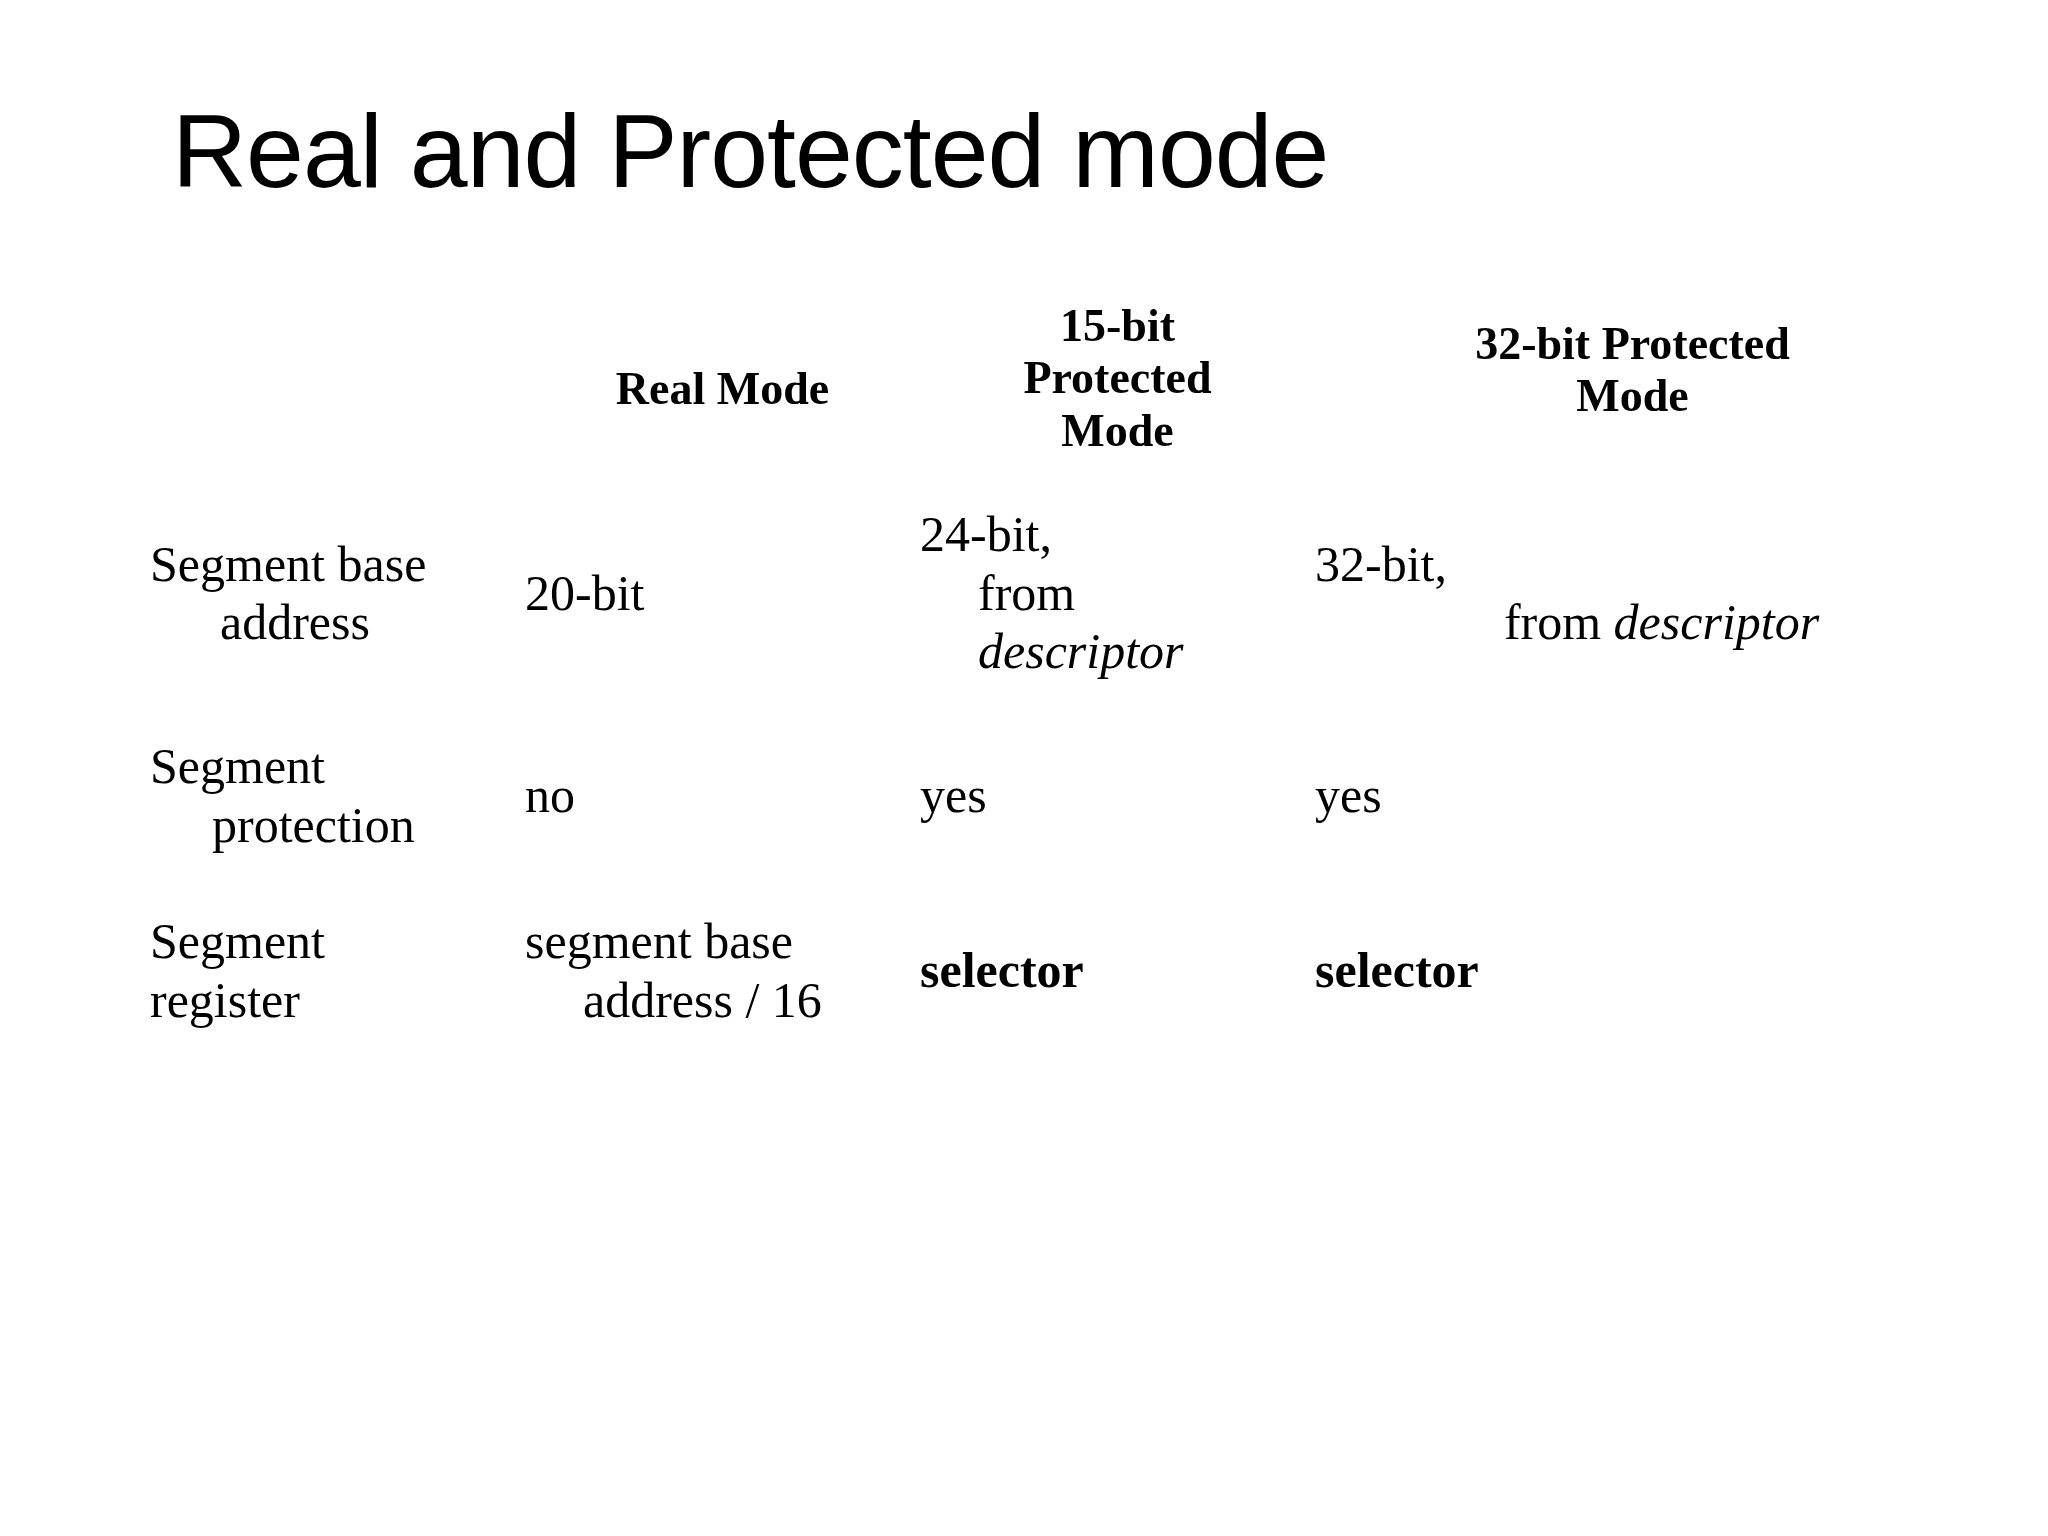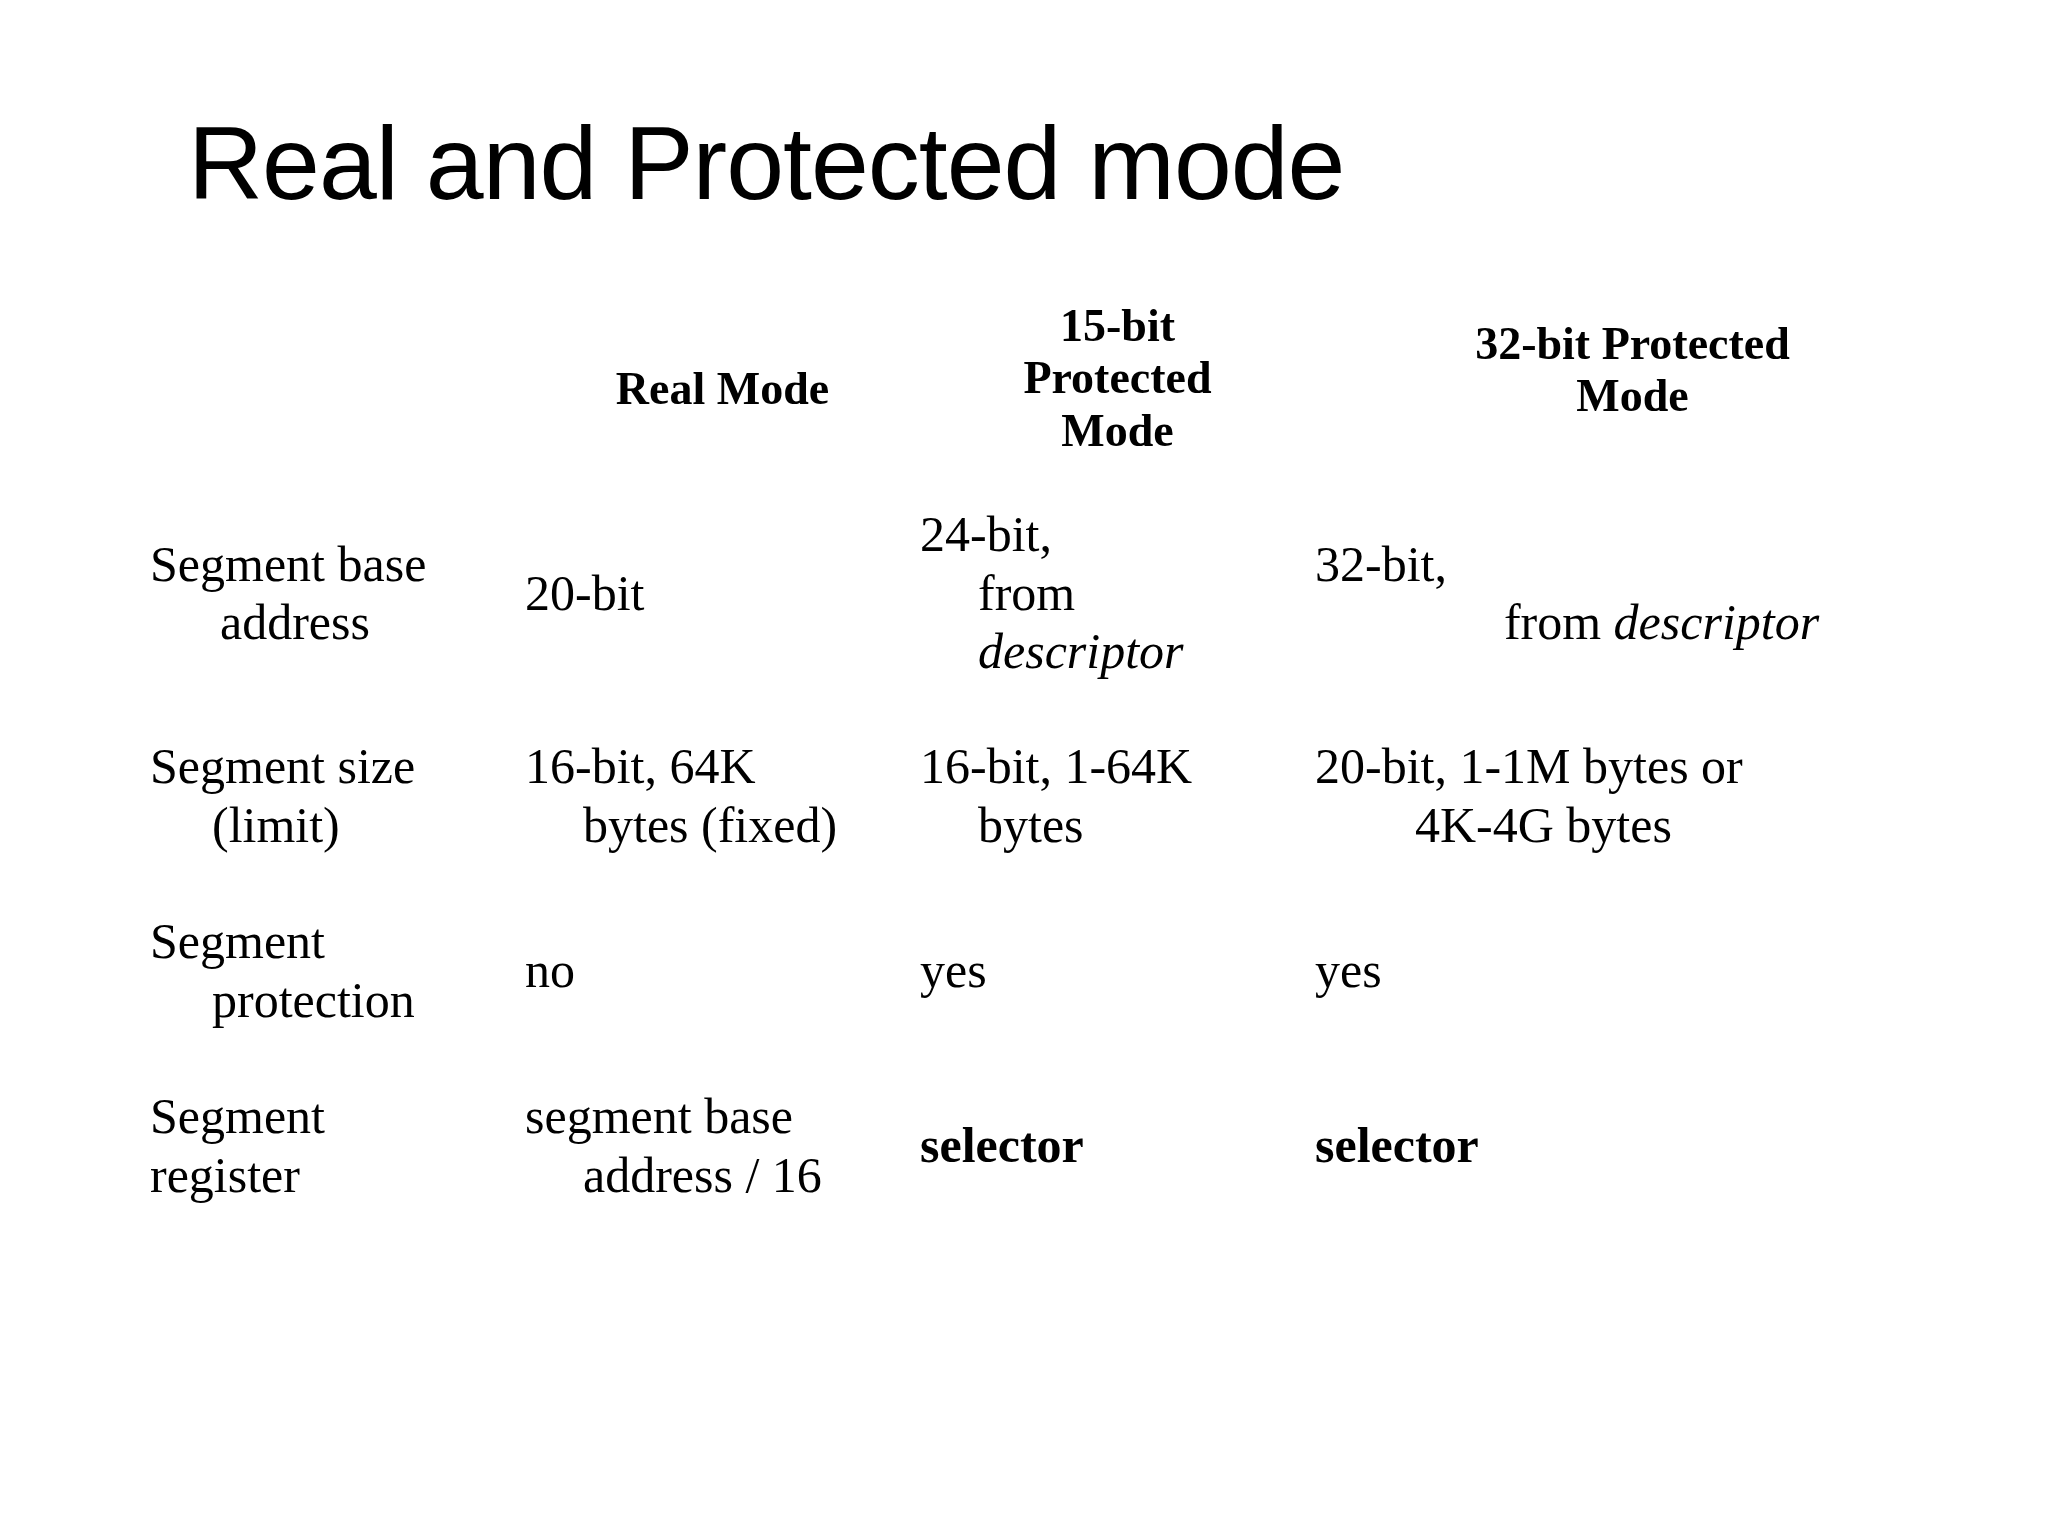--- a/index.html
+++ b/index.html
@@ -12,31 +12,30 @@
     height: 1536px;
     position: relative;
     overflow: hidden;
     font-family: "Liberation Serif", "DejaVu Serif", serif;
     color: #000000;
   }
 
   
   #slide-title {
     position: absolute;
-    left: 188px;
+    left: 172px;
     top: 96px;
     width: 1700px;
     font-family: "Liberation Sans", "DejaVu Sans", sans-serif;
     font-size: 104px;
     line-height: 1.06;
     font-weight: 400;
     letter-spacing: -1px;
     color: #000000;
     white-space: nowrap;
-    margin-top: 12px;
   }
 
   
   #mode-table {
     position: absolute;
     left: 150px;
     top: 300px;
     width: 1800px;
   }
   table.cmp {
@@ -149,38 +148,20 @@
           <span class="flat">24-bit,</span>
           <span class="flat" style="padding-left:58px;">from</span>
           <span class="flat it" style="padding-left:58px;">descriptor</span>
         </td>
         <td class="cell col-p32">
           <span class="flat">32-bit,</span>
           <span class="flat" style="padding-left:58px;text-align:center;"><span>from </span><span class="it">descriptor</span></span>
         </td>
       </tr>
 
-      <tr class="r-size">
-        <td class="label">
-          <span class="flat">Segment size</span>
-          <span class="flat" style="padding-left:62px;">(limit)</span>
-        </td>
-        <td class="cell col-real">
-          <span class="flat">16-bit, 64K</span>
-          <span class="flat" style="padding-left:58px;">bytes (fixed)</span>
-        </td>
-        <td class="cell col-p16">
-          <span class="flat">16-bit, 1-64K</span>
-          <span class="flat" style="padding-left:58px;">bytes</span>
-        </td>
-        <td class="cell col-p32">
-          <span class="flat">20-bit, 1-1M bytes or</span>
-          <span class="flat" style="padding-left:100px;">4K-4G bytes</span>
-        </td>
-      </tr>
 
       <tr class="r-prot">
         <td class="label">
           <span class="flat">Segment</span>
           <span class="flat" style="padding-left:62px;">protection</span>
         </td>
         <td class="cell col-real">
           <span class="flat">no</span>
         </td>
         <td class="cell col-p16">

